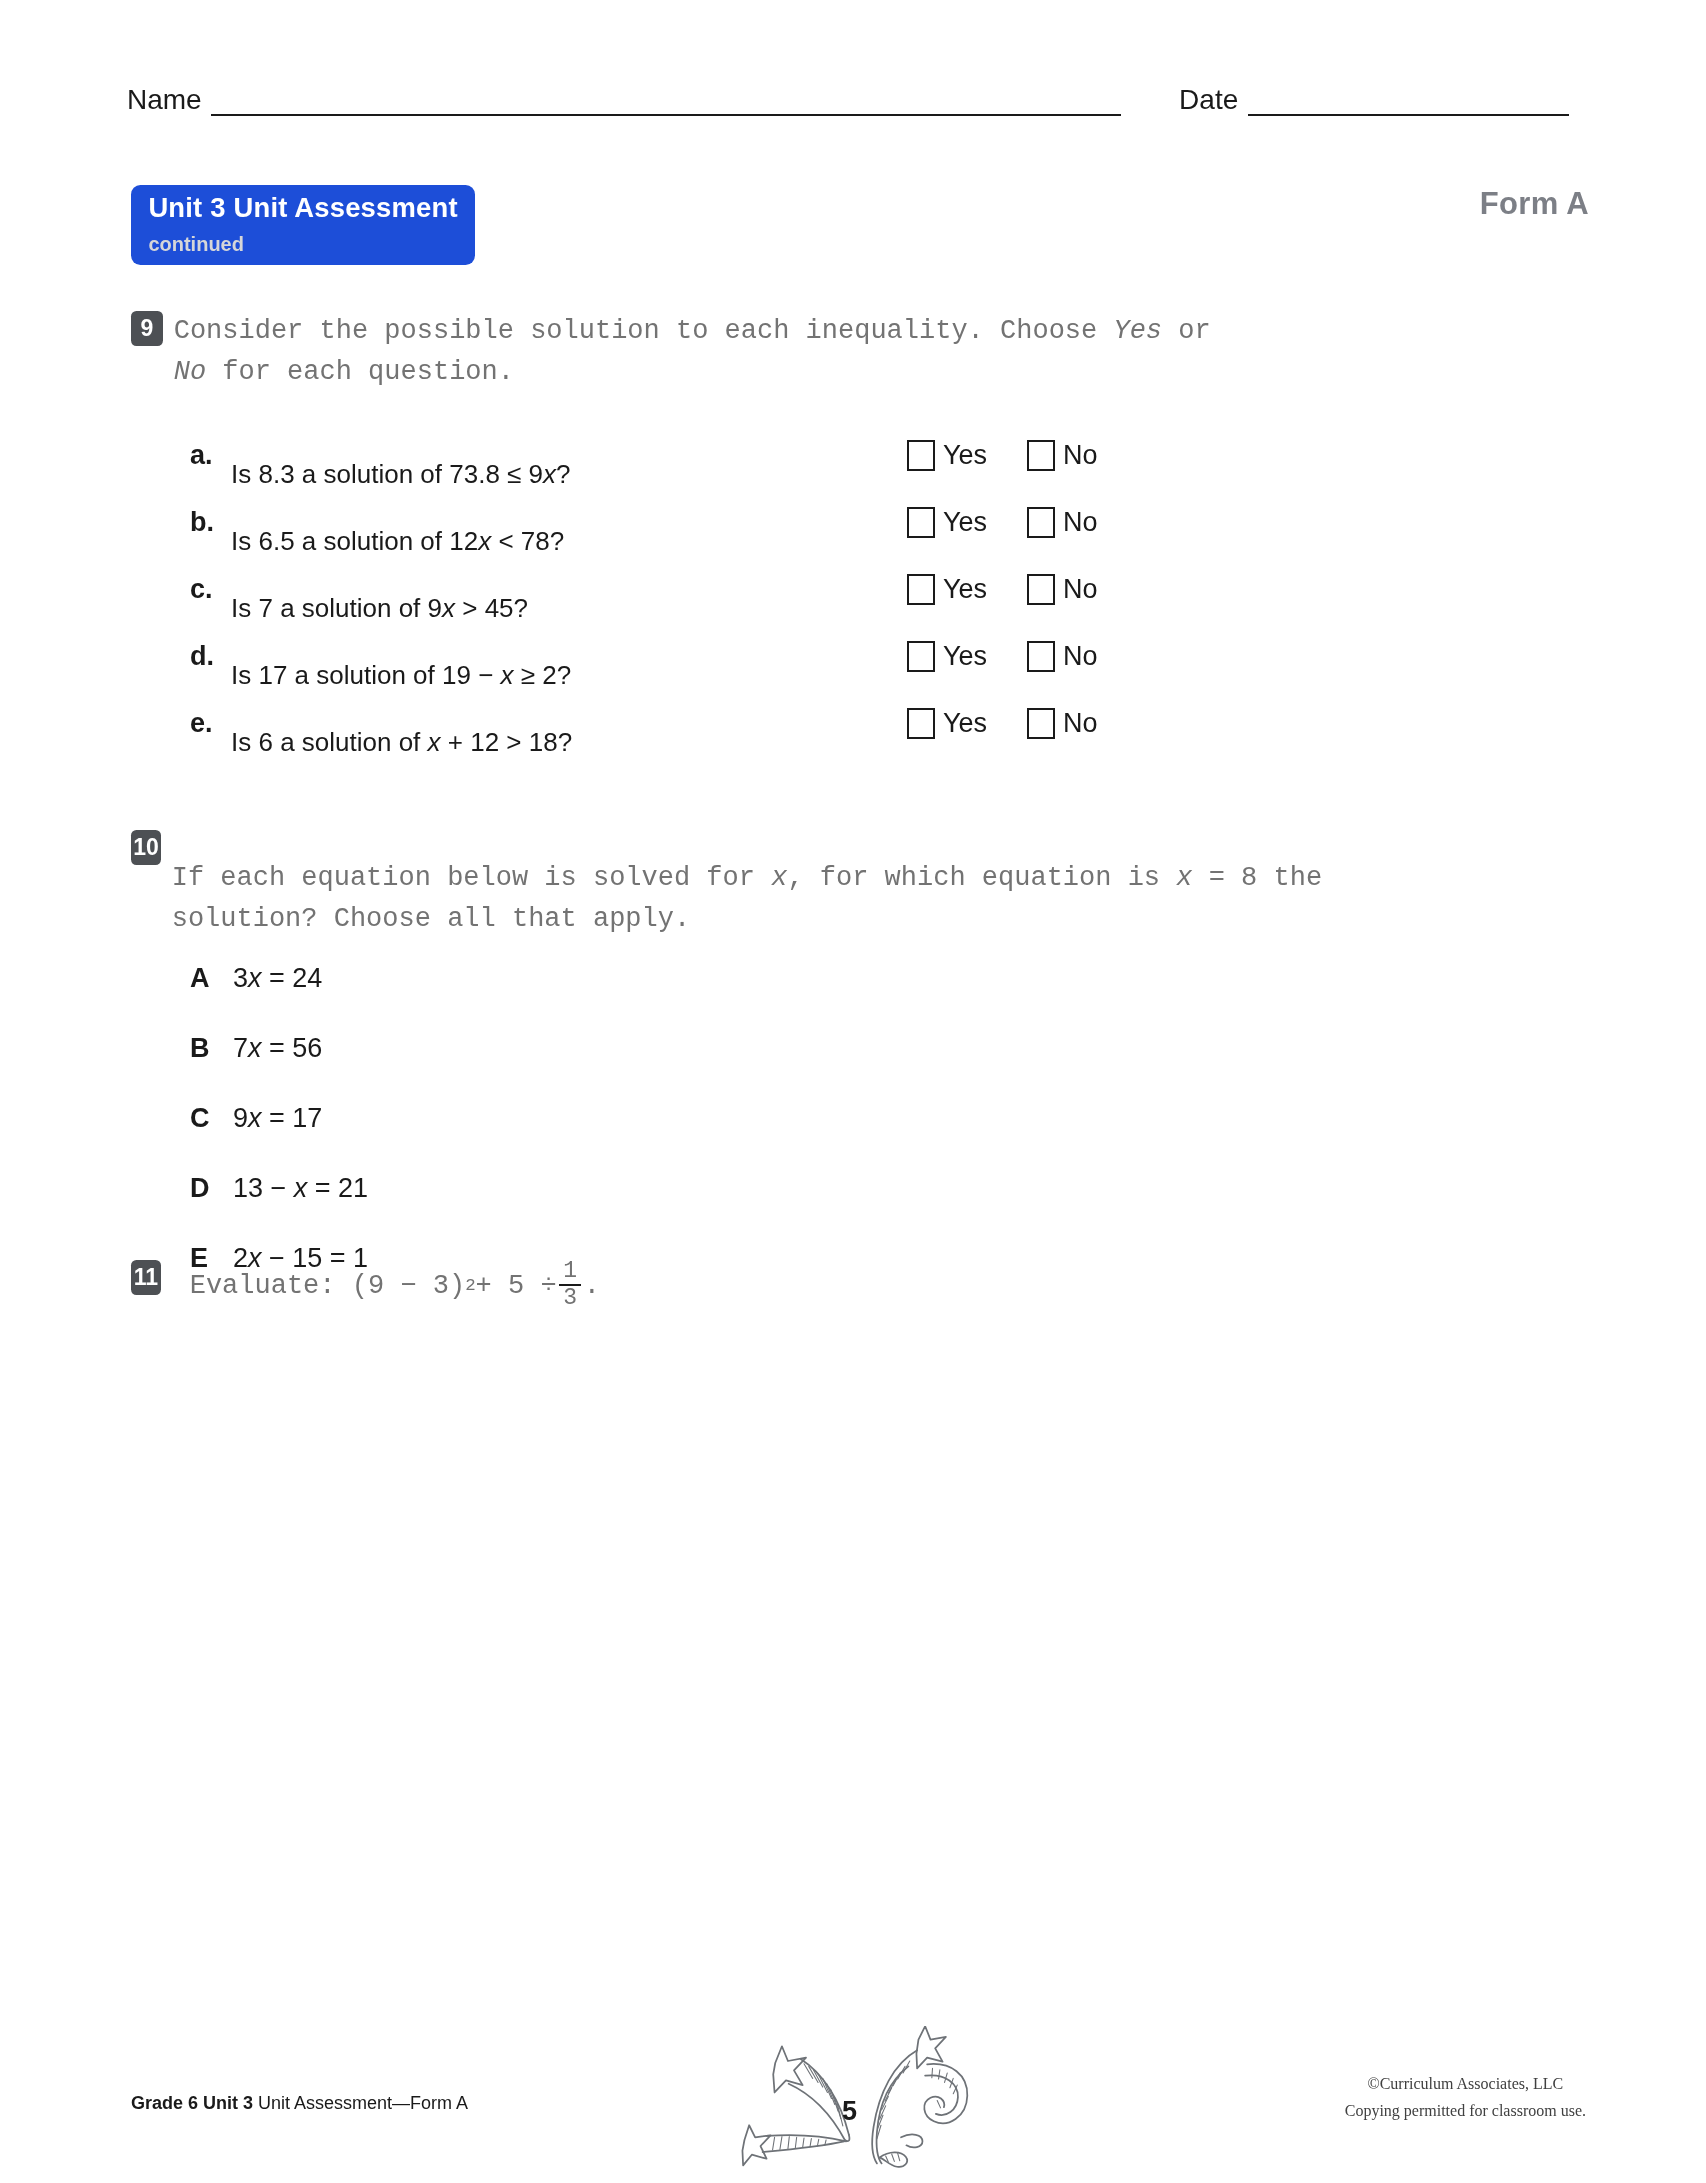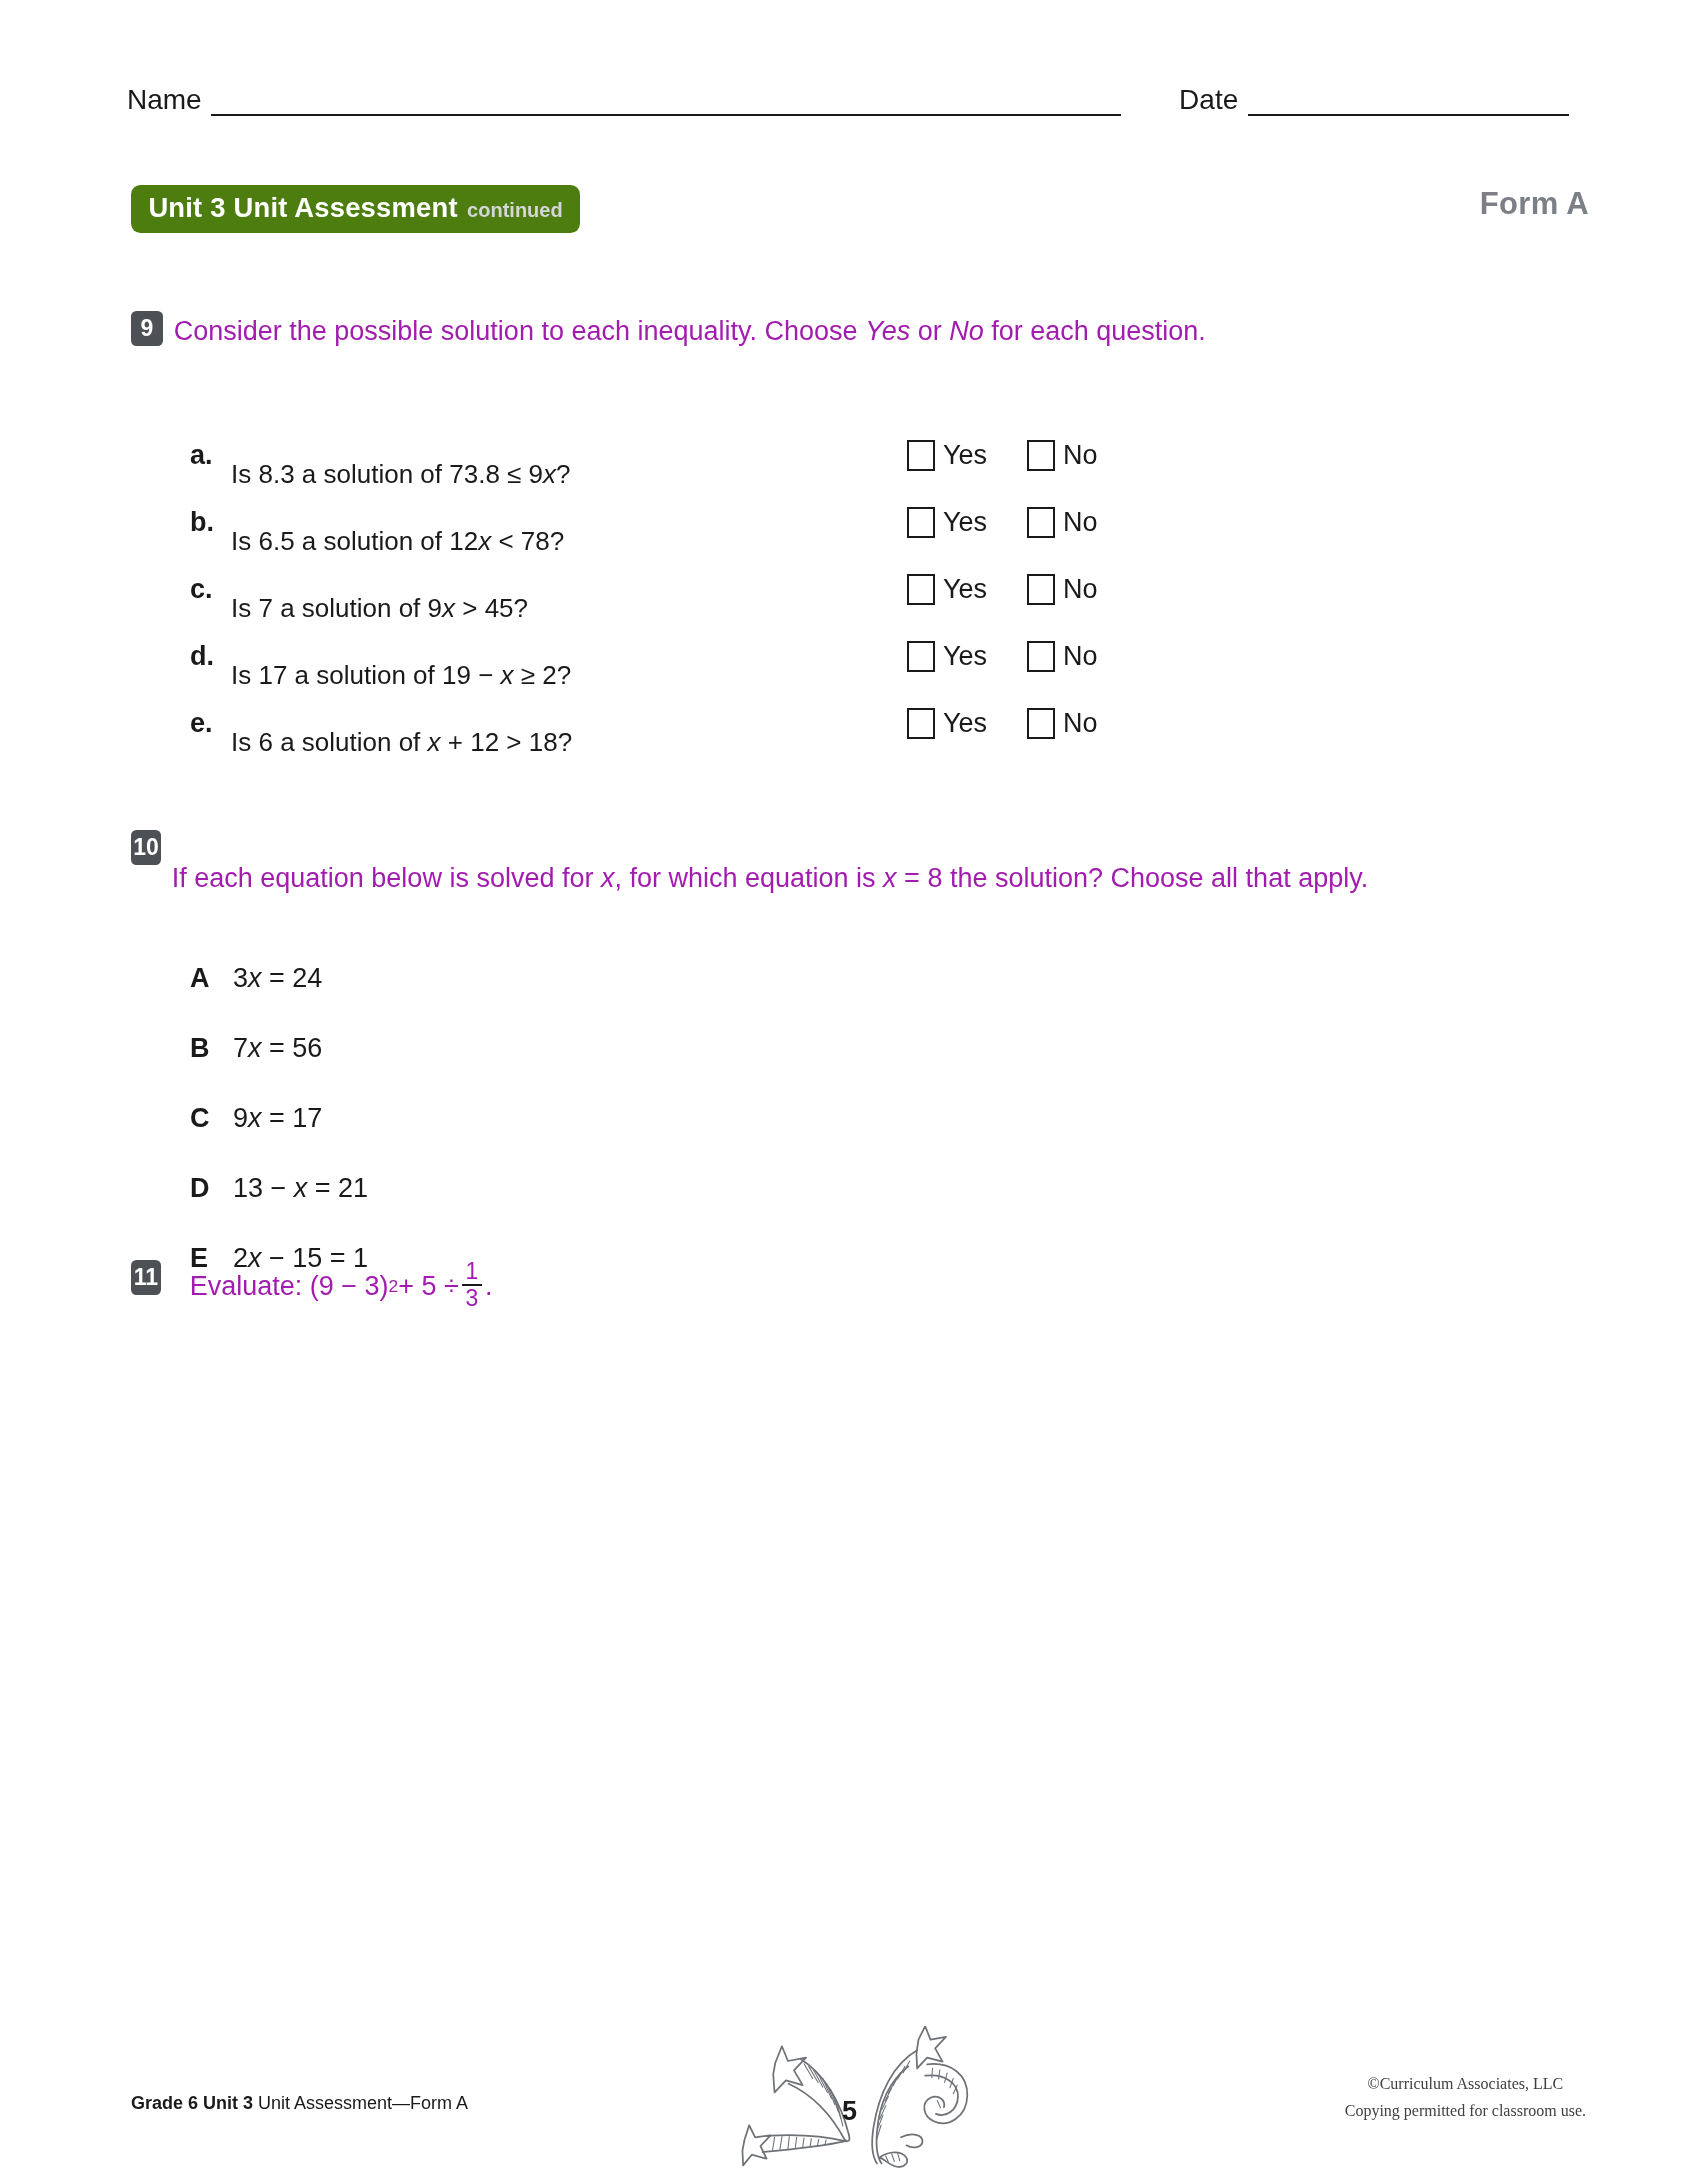--- a/index.html
+++ b/index.html
@@ -37,26 +37,27 @@
   }
   .nd-rule.name { width: 910px; }
   .nd-rule.date { width: 321px; }
   .nd-gap { width: 58px; }
 
   
   .banner {
     position: absolute;
     left: 131px;
     top: 185px;
-    background: #4d7c0f;
+    background: #1d4ed8;
     border-radius: 9.4px;
     padding: 6.7px 17.4px 9.4px 17.4px;
     display: flex;
     align-items: baseline;
     gap: 9.4px;
+    flex-direction: column;
   }
   .banner-main {
     color: #ffffff;
     font-size: 27.4px;
     font-weight: bold;
     letter-spacing: 0.2px;
     white-space: nowrap;
   }
   .banner-cont {
     color: #d5d6d8;
@@ -91,21 +92,22 @@
 
   .question {
     position: absolute;
     display: flex;
     align-items: flex-start;
   }
   .qbody {
     margin-left: 10.7px;
     font-size: 27px;
     line-height: 41px;
-    color: #a21caf;
+    color: #737373;
+    font-family: Liberation Mono, monospace;
   }
   .qbody .it { font-style: italic; }
 
   
   #q9 { left: 131px; top: 311px; width: 1405px; }
   #q9 .qbody { width: 1044px; }
 
   .q9-list {
     position: absolute;
     left: 190px;

